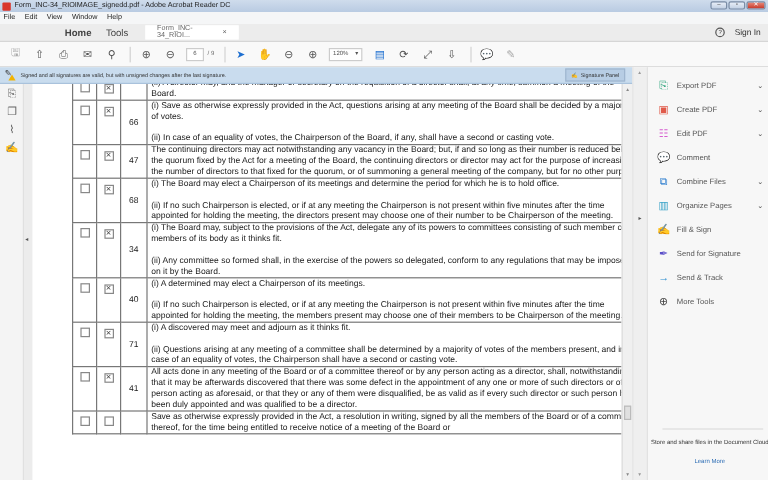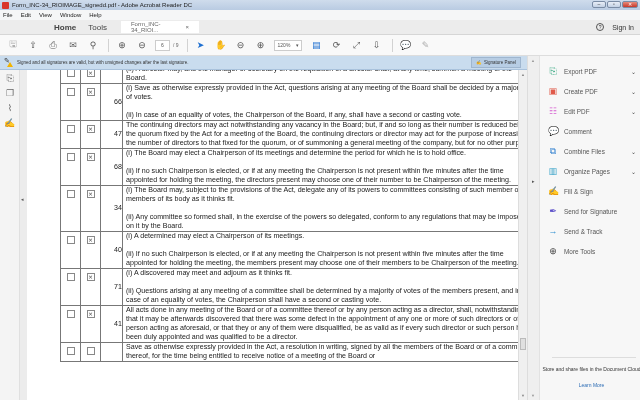--- a/index.html
+++ b/index.html
@@ -33,21 +33,21 @@
   .collapse-left { position: absolute; left: 20px; top: 70px; width: 7px; height: 330px; background: #ececec; }
   .collapse-left span { position: absolute; top: 126px; left: 1px; font-size: 5px; color: #555; }
   .vscroll { position: absolute; left: 518px; top: 70px; width: 9px; height: 330px; background: #f0f0f0; border-left: 1px solid #ddd; }
   .vscroll .thumb { position: absolute; top: 268px; left: 1px; width: 6px; height: 12px; background: #e0e0e0; border: 1px solid #bbb; }
   .vscroll .up { position: absolute; top: 2px; left: 2px; font-size: 4px; color: #888; }
   .vscroll .dn { position: absolute; bottom: 2px; left: 2px; font-size: 4px; color: #888; }
   table.rules { position: absolute; left: 40px; top: -6px; border-collapse: collapse; width: 478px; }
   table.rules td { border: 1px solid #777; vertical-align: middle; font-size: 7.1px; color: #1a1a1a; line-height: 9px; }
   td.cb { width: 20px; text-align: center; vertical-align: top !important; padding-top: 4px; }
   td.cb span { display: inline-block; width: 8px; height: 8px; border: 1px solid #888; font-size: 6px; line-height: 6px; color: #444; }
-  td.num { width: 22px; text-align: right; font-size: 7.5px; }
+  td.num { width: 22px; text-align: center; font-size: 7.5px; }
   td.text { padding: 0 3px; }
   td.text p { margin: 0; }
   td.text p.gap { margin-top: 9px; }
   .rightpanel { position: absolute; left: 527px; top: 56px; width: 113px; height: 344px; background: #f7f7f7; border-left: 1px solid #ddd; }
   .rp-strip { position: absolute; left: 0; top: 0; width: 12px; height: 344px; background: #efefef; border-right: 1px solid #e2e2e2; }
   .rp-item { position: absolute; left: 20px; display: flex; align-items: center; font-size: 6.4px; color: #555; width: 88px; }
   .rp-item .ic { width: 10px; height: 10px; margin-right: 6px; font-size: 9px; line-height: 10px; text-align: center; }
   .rp-item .chev { margin-left: auto; font-size: 6px; color: #444; }
   .rp-divider { position: absolute; left: 24px; top: 301px; width: 84px; height: 1px; background: #ddd; }
   .rp-cloud { position: absolute; left: 14px; top: 310px; width: 99px; text-align: center; font-size: 5px; color: #333; line-height: 6px; }

